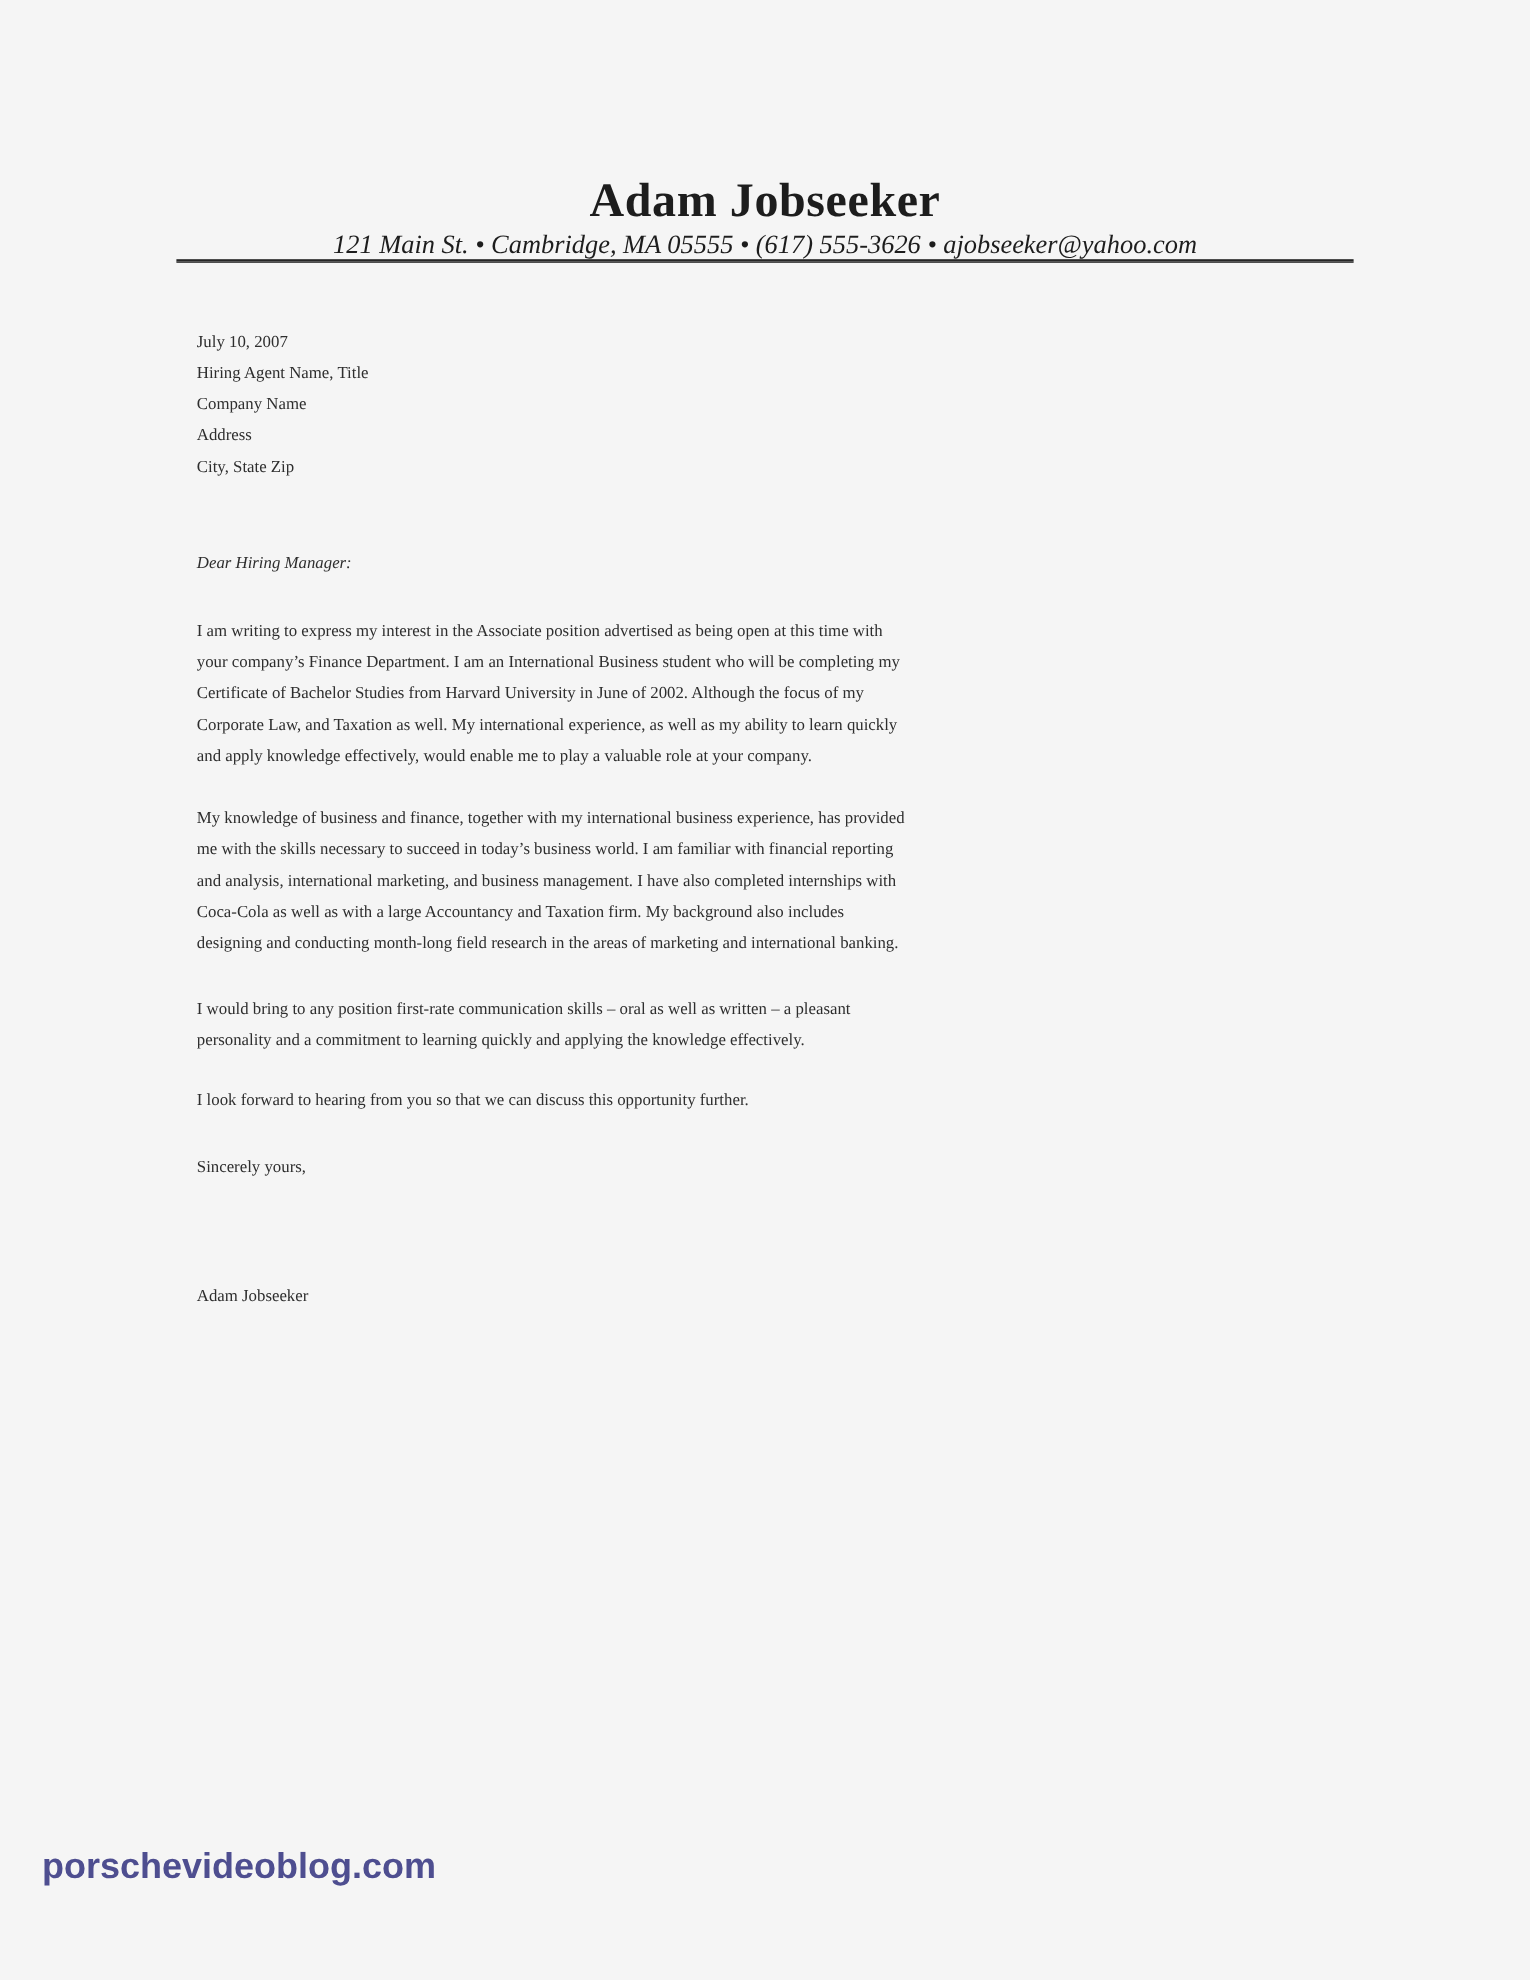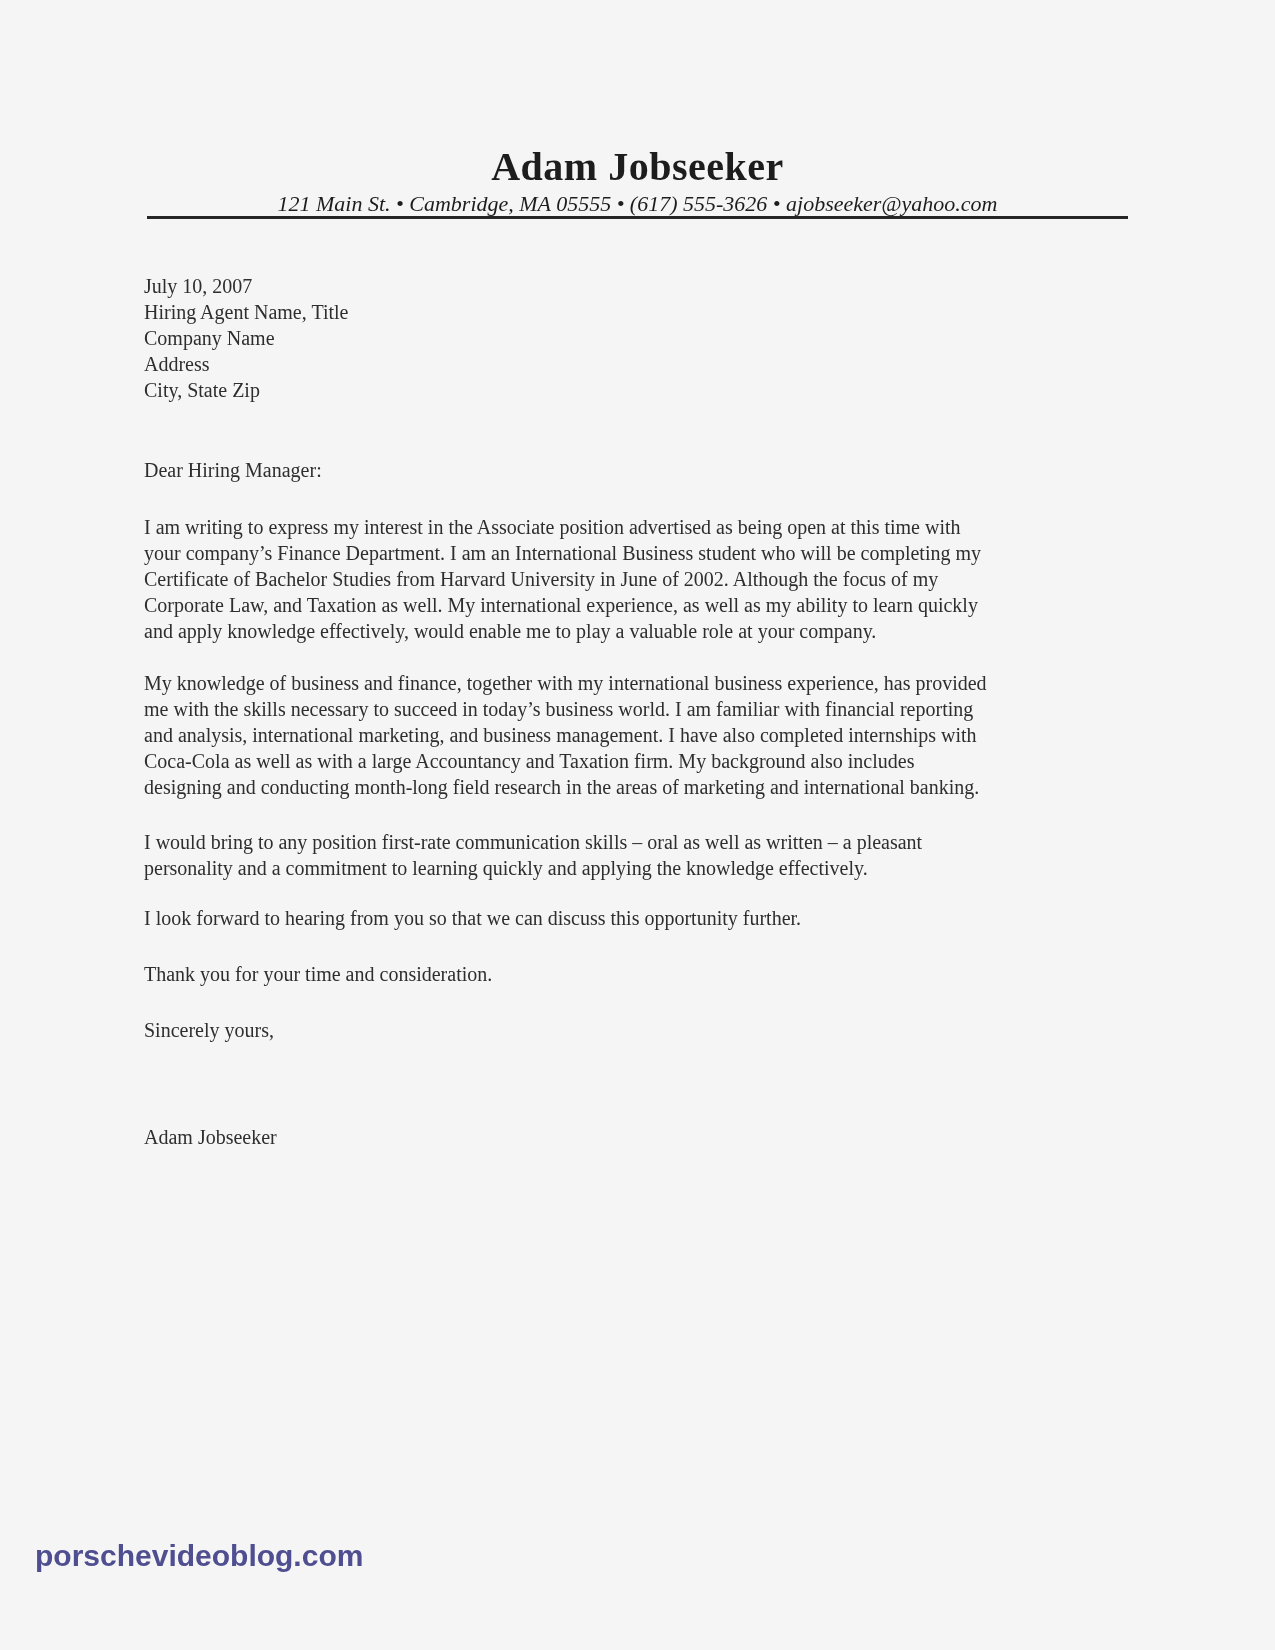--- a/index.html
+++ b/index.html
@@ -52,30 +52,30 @@
     position: absolute;
     top: 216px;
     left: 0;
     width: 100%;
     height: 3px;
     border-top: 2px solid var(--rule);
     border-bottom: 1px solid var(--rule);
   }
   .letter-body {
     position: absolute;
-    left: 144px;
+    left: 164px;
     top: 0;
     width: 1005px;
     padding-top: 273px;
-    font-size: 20px;
+    font-size: 14px;
     line-height: 26px;
   }
   .letter-body .line { white-space: nowrap; }
   .recipient-block   { }
-  .salutation        { margin-top: 54px; }
+  .salutation        { margin-top: 54px; font-style: italic; }
   .para-1            { margin-top: 31px; }
   .para-2            { margin-top: 26px; }
   .para-3            { margin-top: 29px; }
   .para-4            { margin-top: 24px; }
   .thanks            { margin-top: 30px; }
   .closing           { margin-top: 30px; }
   .signature         { margin-top: 81px; }
   .watermark {
     position: absolute;
     left: 35px;
@@ -127,18 +127,17 @@
 
   <div class="para para-3">
     <div class="line">I would bring to any position first-rate communication skills – oral as well as written – a pleasant</div>
     <div class="line">personality and a commitment to learning quickly and applying the knowledge effectively.</div>
   </div>
 
   <div class="para para-4">
     <div class="line">I look forward to hearing from you so that we can discuss this opportunity further.</div>
   </div>
 
-  <div class="line thanks">Thank you for your time and consideration.</div>
   <div class="line closing">Sincerely yours,</div>
   <div class="line signature">Adam Jobseeker</div>
 </div>
 
 <div class="watermark">porschevideoblog.com</div>
 
 </body></html>

